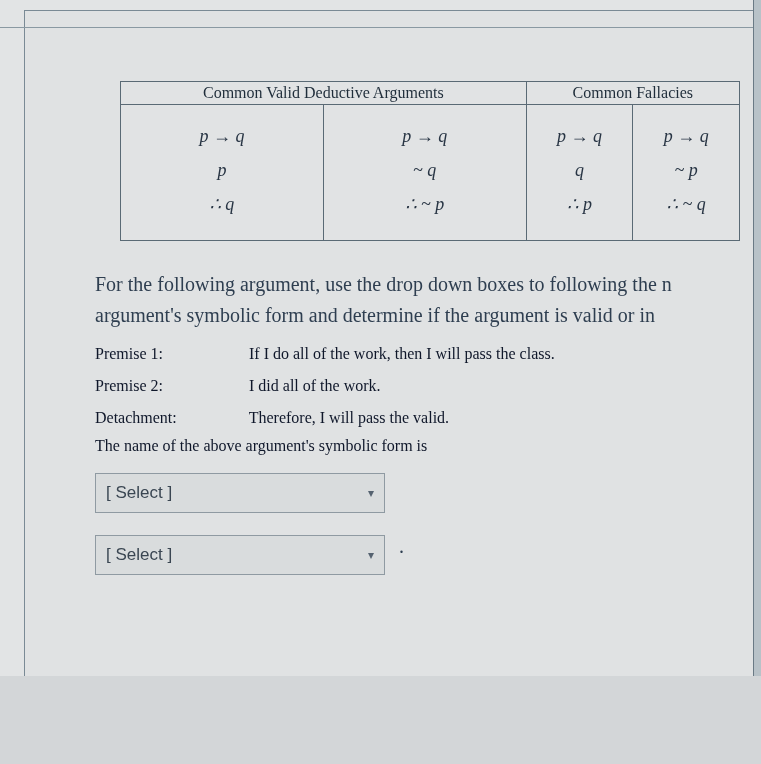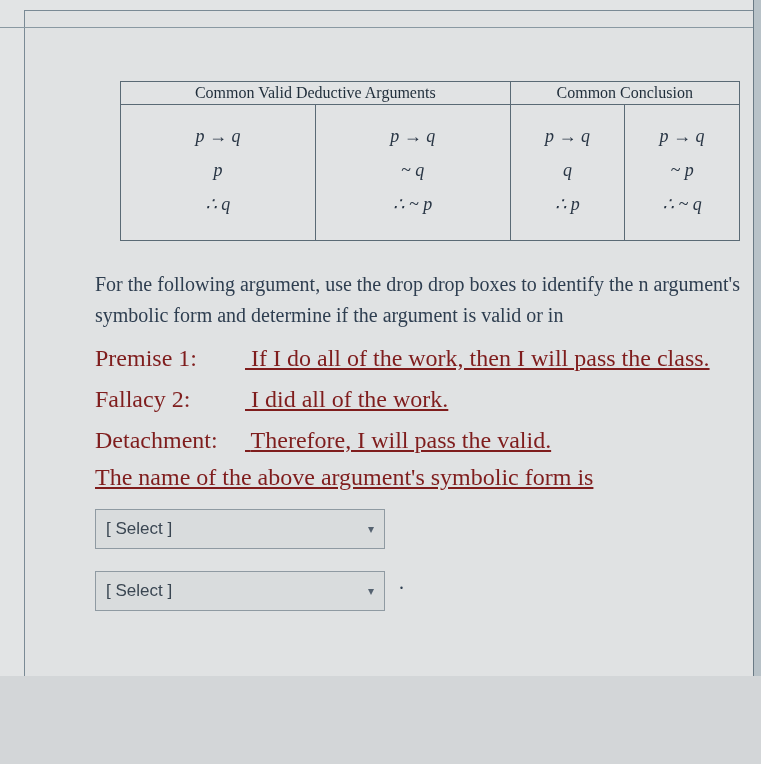--- a/index.html
+++ b/index.html
@@ -74,23 +74,22 @@
 
   .prose {
     margin: 28px 0 0 70px;
     font-size: 20px;
     line-height: 1.55;
     color: #2e3e50;
     max-width: 700px;
   }
   .row {
     margin: 14px 0 0 70px;
-    font-size: 24px;
-    color: #7f1d1d;
-    text-decoration: underline;
+    font-size: 16px;
+    color: #0f172a;
   }
   .row .label { display: inline-block; width: 150px; }
   .row .text { }
   .answer-line {
     margin: 18px 0 0 70px;
     font-size: 20px;
     color: #2e3e50;
     display: flex;
     align-items: flex-start;
     flex-wrap: wrap;
@@ -122,21 +121,21 @@
 <div class="page">
   <div class="topbar"></div>
   <div class="vbar"></div>
 
   <div class="content-frame">
 
     <table class="logic">
       <tbody>
           <tr>
         <th class="hdr" colspan="2">Common Valid Deductive Arguments</th>
-        <th class="hdr" colspan="2">Common Conclusion</th>
+        <th class="hdr" colspan="2">Common Fallacies</th>
       </tr>
       <tr>
         <td class="body">
           <div>p → q</div>
           <div>p</div>
           <div>∴ q</div>
         </td>
         <td class="body">
           <div>p → q</div>
           <div>~ q</div>
@@ -149,29 +148,29 @@
         </td>
         <td class="body">
           <div>p → q</div>
           <div>~ p</div>
           <div>∴ ~ q</div>
         </td>
       </tr>
     </tbody>
       </table>
 
-    <div class="prose">For the following argument, use the drop drop boxes to identify the n argument's symbolic form and determine if the argument is valid or in</div>
+    <div class="prose">For the following argument, use the drop down boxes to following the n argument's symbolic form and determine if the argument is valid or in</div>
 
     <div class="row">
       <span class="label">Premise 1:</span>
       <span class="text">If I do all of the work, then I will pass the class.</span>
     </div>
 
     <div class="row">
-      <span class="label">Fallacy 2:</span>
+      <span class="label">Premise 2:</span>
       <span class="text">I did all of the work.</span>
     </div>
 
     <div class="row">
       <span class="label">Detachment:</span>
       <span class="text">Therefore, I will pass the valid.</span>
     </div>
 
     <div class="row" style="margin-top:10px;">The name of the above argument's symbolic form is</div>
 

